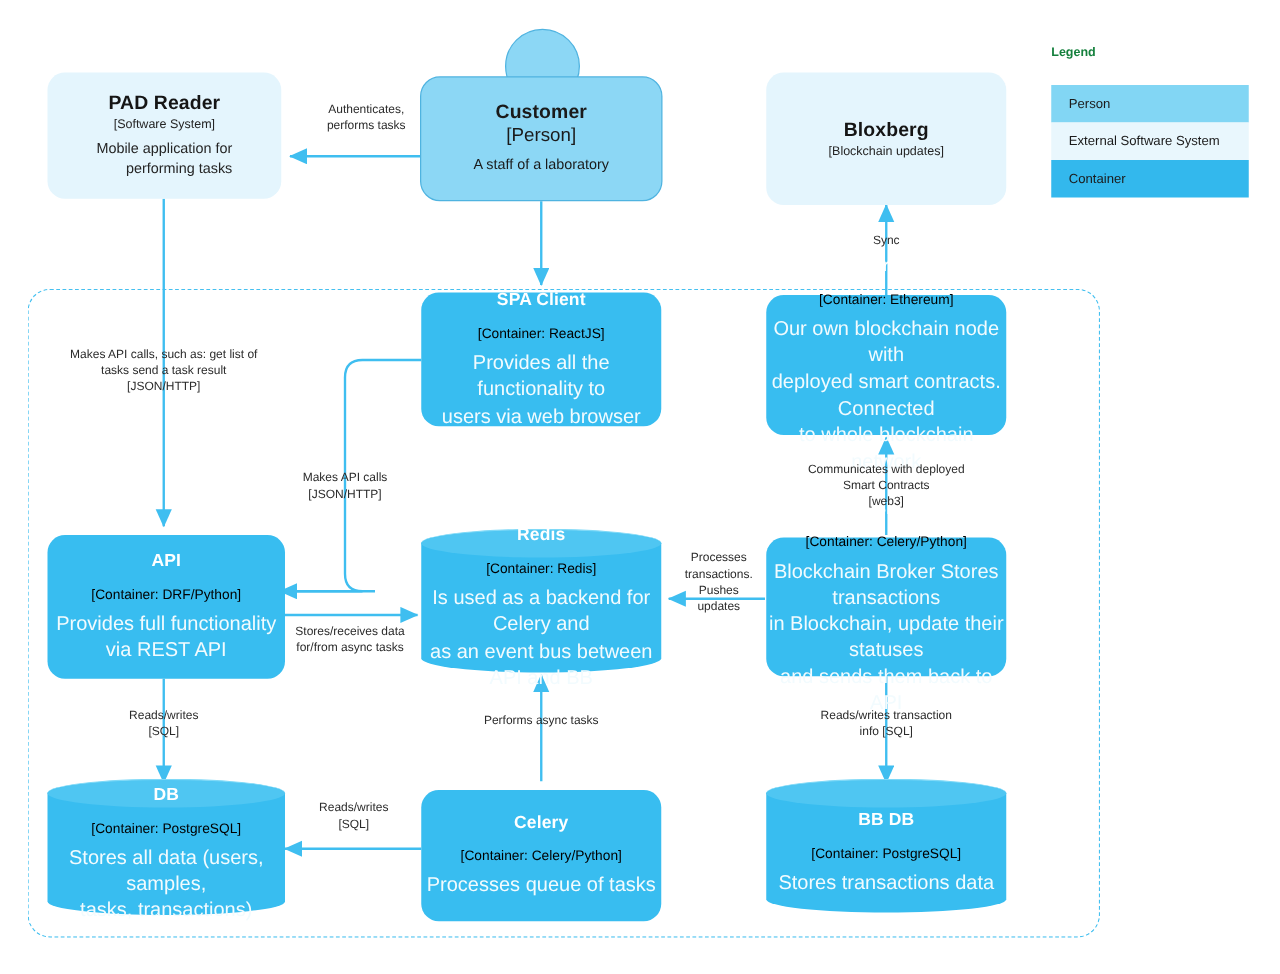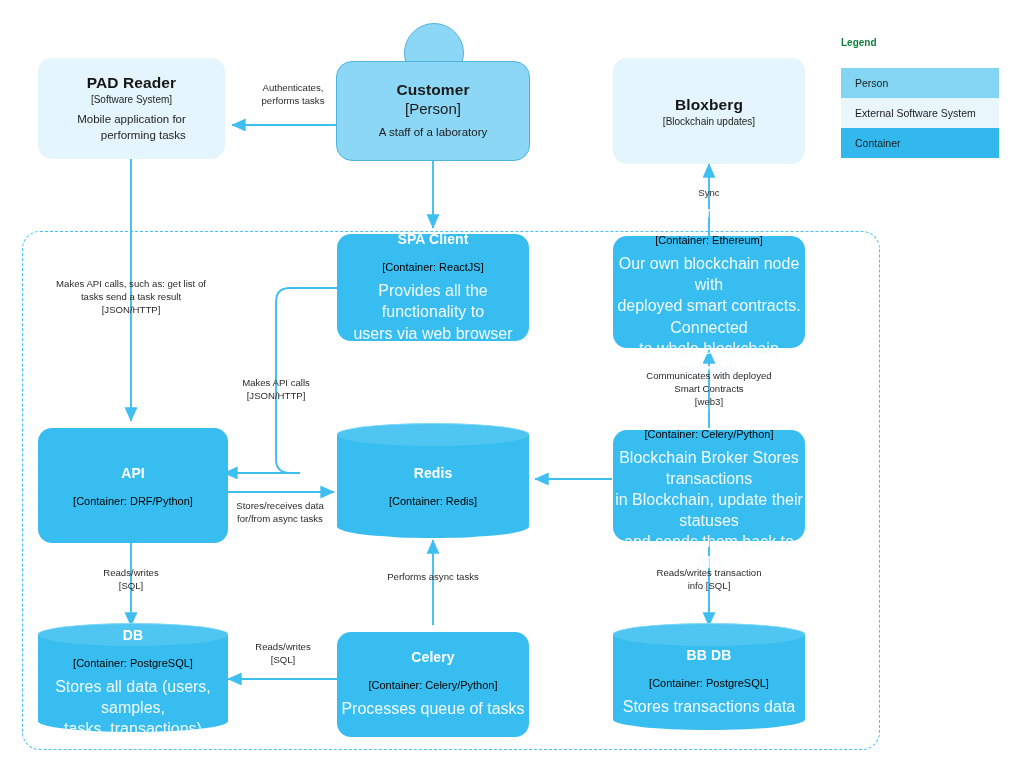--- a/index.html
+++ b/index.html
@@ -125,27 +125,31 @@
     <div class="nm">Bloxberg Node</div>
     <div class="tech">[Container: Ethereum]</div>
     <div class="desc" style="white-space:pre-line;">Our own blockchain node with
 deployed smart contracts. Connected
 to whole blockchain network</div>
   </div>
 
   <div class="node n-cont" style="left:38px;top:428px;width:190px;height:115px;">
     <div class="nm">API</div>
     <div class="tech">[Container: DRF/Python]</div>
+    <div class="desc" style="white-space:pre-line;">Provides full functionality
+via REST API</div>
   </div>
 
   <div class="node n-cont n-db" style="left:337px;top:434px;width:192px;height:104px;">
     <div class="cyl-top"></div>
     <div class="inner">
       <div class="nm">Redis</div>
       <div class="tech">[Container: Redis]</div>
+      <div class="desc" style="white-space:pre-line;">Is used as a backend for Celery and
+as an event bus between API and BB</div>
     </div>
   </div>
 
   <div class="node n-cont" style="left:613px;top:430px;width:192px;height:111px;">
     <div class="nm">BB</div>
     <div class="tech">[Container: Celery/Python]</div>
     <div class="desc" style="white-space:pre-line;">Blockchain Broker Stores transactions
 in Blockchain, update their statuses
 and sends them back to API</div>
   </div>
@@ -188,20 +192,23 @@
   <div class="elabel" style="left:206px;top:376px;width:140px;">Makes API calls
 [JSON/HTTP]</div>
 
   <div class="elabel" style="left:621px;top:369px;width:176px;">Communicates with deployed
 Smart Contracts
 [web3]</div>
 
   <div class="elabel" style="left:226px;top:499px;width:108px;">Stores/receives data
 for/from async tasks</div>
 
+  <div class="elabel" style="left:534px;top:440px;width:82px;">Processes
+transactions. Pushes
+updates</div>
 
   <div class="elabel" style="left:75px;top:566px;width:112px;">Reads/writes
 [SQL]</div>
 
   <div class="elabel" style="left:363px;top:570px;width:140px;">Performs async tasks</div>
 
   <div class="elabel" style="left:228px;top:640px;width:110px;">Reads/writes
 [SQL]</div>
 
   <div class="elabel" style="left:640px;top:566px;width:138px;">Reads/writes transaction

